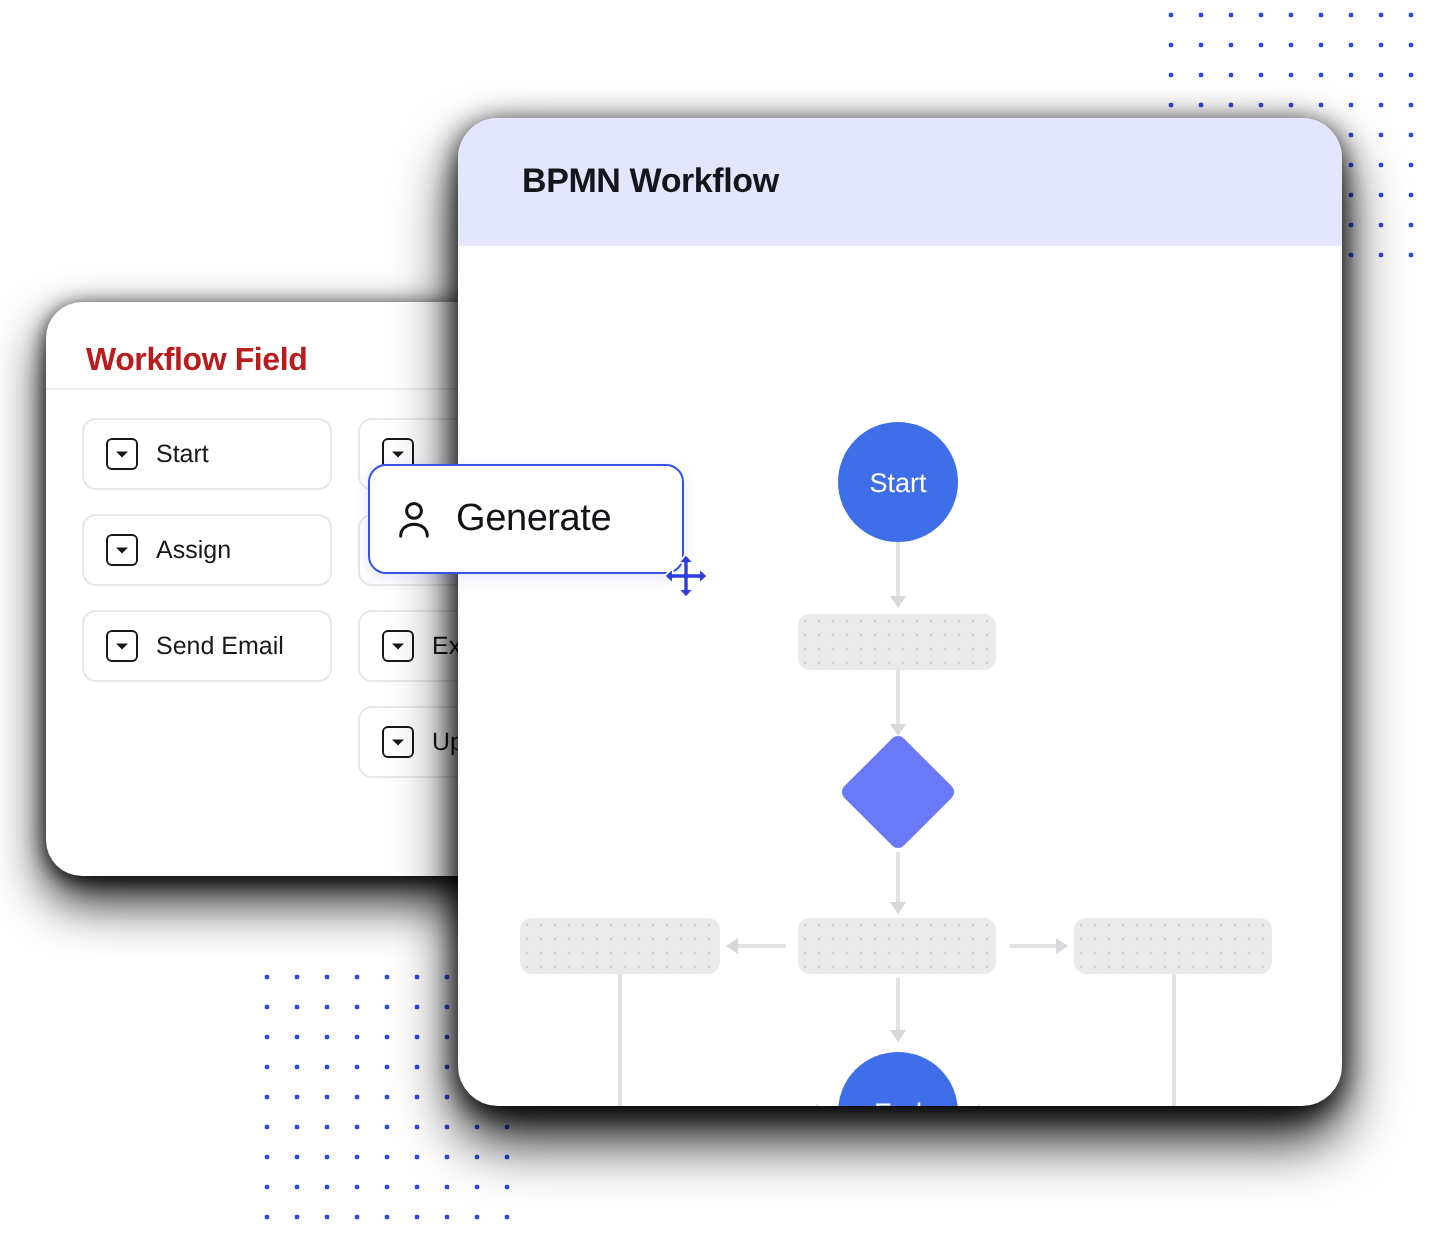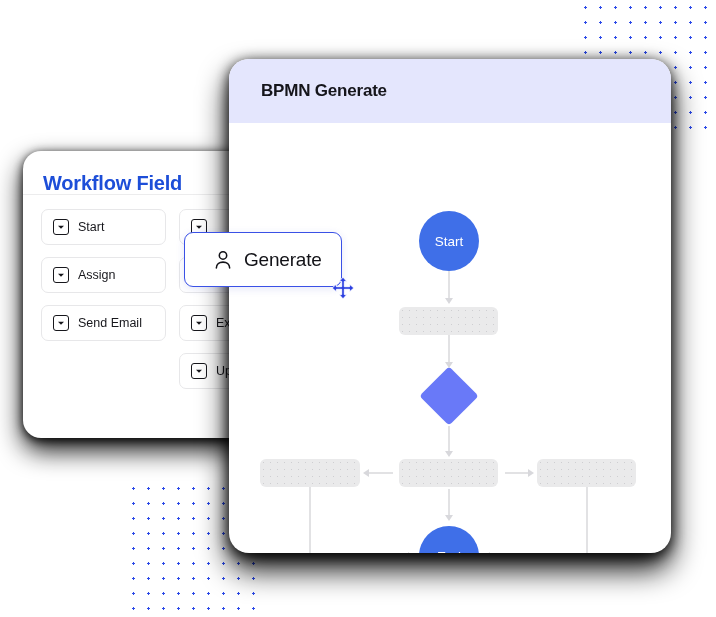--- a/index.html
+++ b/index.html
@@ -36,23 +36,23 @@
     position: absolute;
     left: 23px; top: 151px;
     width: 300px; height: 287px;
     background: #ffffff;
     border-radius: 18px;
     box-shadow: 0 12px 26px rgba(0,0,0,0.95), 0 2px 10px rgba(0,0,0,0.85);
     z-index: 4;
     overflow: hidden;
   }
   #workflow-panel .panel-title {
-    font-size: 20px;
+    font-size: 16px;
     font-weight: 700;
-    color: #1d4ed8;
+    color: #b91c1c;
     letter-spacing: -0.2px;
     padding: 21px 0 0 20px;
     height: 30px;
     box-sizing: border-box;
   }
   #workflow-panel .divider {
     height: 1px;
     background: #ececed;
     margin-top: 13px;
   }
@@ -201,21 +201,21 @@
   #generate-chip {
     position: absolute;
     left: 184px; top: 232px;
     width: 158px; height: 55px;
     background: #ffffff;
     border: 1.6px solid #3a51e6;
     border-radius: 9px;
     display: flex;
     align-items: center;
     gap: 12px;
-    padding-left: 29px;
+    padding-left: 13px;
     box-sizing: border-box;
     z-index: 9;
     box-shadow: 0 2px 8px rgba(40,60,200,0.12);
   }
   #generate-chip .chip-label {
     font-size: 19px;
     font-weight: 500;
     color: #121217;
     letter-spacing: -0.2px;
   }
@@ -270,21 +270,21 @@
       <div class="field-item">
         <span class="select-icon"></span>
         <span>Up</span>
       </div>
     </div>
   </div>
 </div>
 
 <div id="bpmn-card">
   <div class="card-header">
-    <span class="card-header-title">BPMN Generate</span>
+    <span class="card-header-title">BPMN Workflow</span>
   </div>
 
   <div class="canvas">
 
     <div class="node-circle" id="node-start">
       <span>Start</span>
     </div>
 
     <div class="conn conn-v" style="left:219.2px; top:148px; height:28px;"></div>
     <div class="arrowhead arrow-down" style="left:215.8px; top:175px;"></div>

